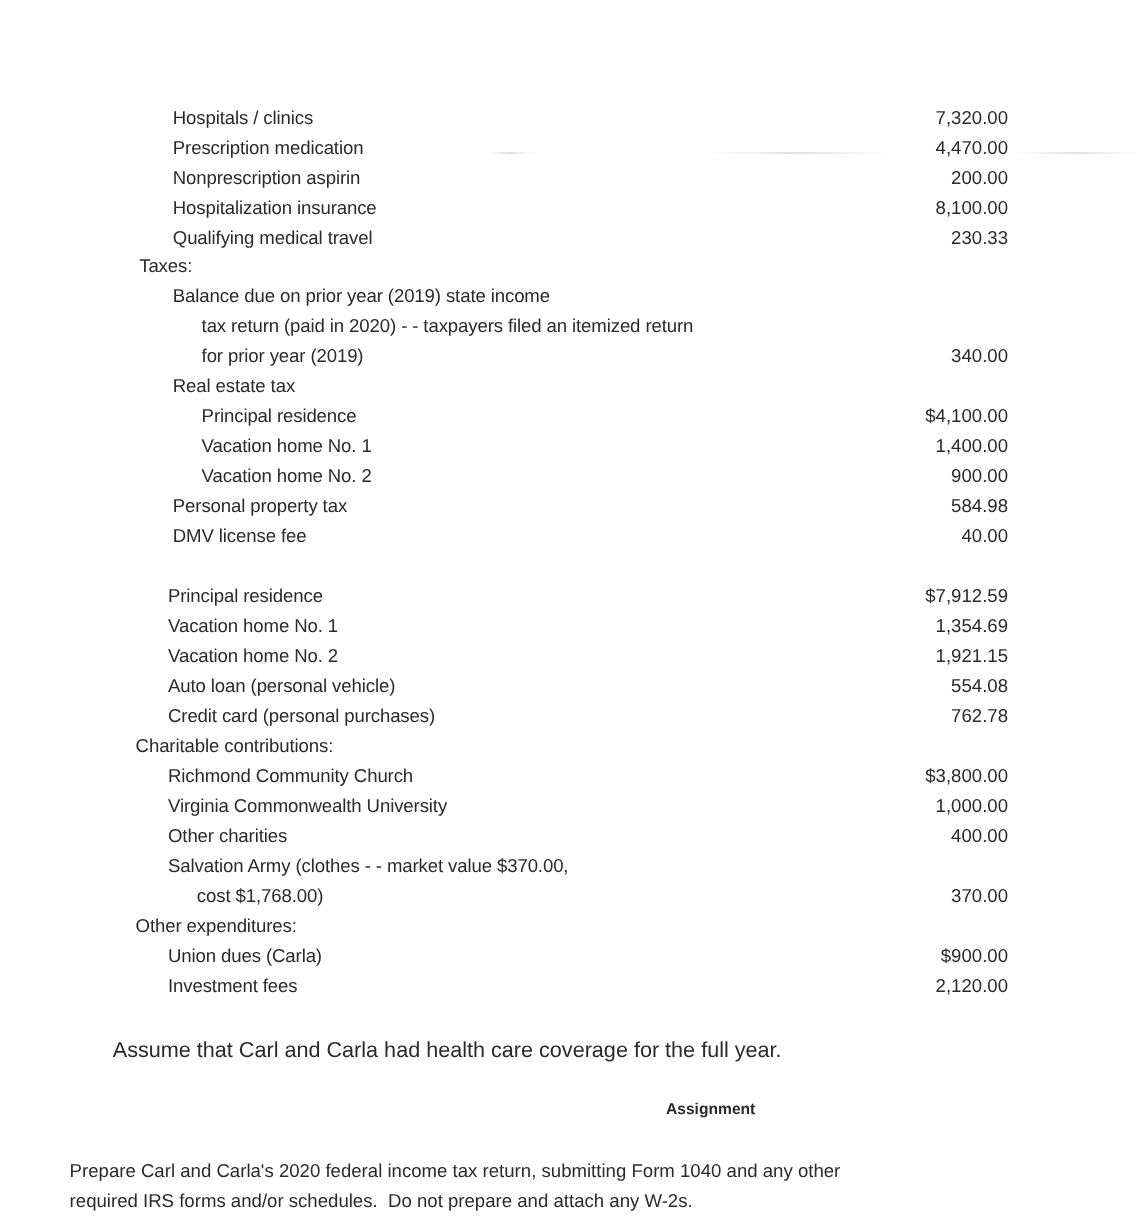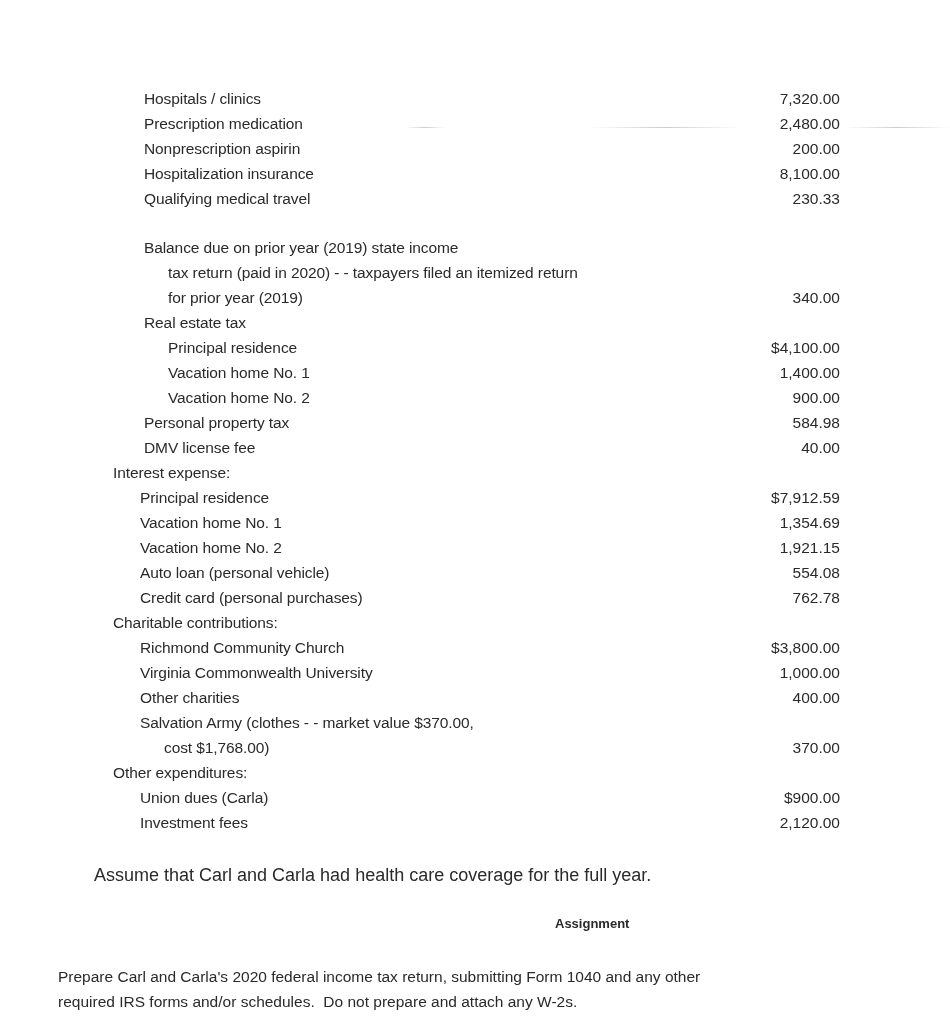--- a/index.html
+++ b/index.html
@@ -35,35 +35,38 @@
   <div class="scan-line" style="left:405px; width:40px;"></div>
   <div class="scan-line" style="left:590px; width:150px;"></div>
   <div class="scan-line" style="left:845px; width:105px;"></div>
 
   <div class="row" style="top:90px">
     <span class="lbl l1">Hospitals / clinics</span>
     <span class="amt">7,320.00</span>
   </div>
   <div class="row" style="top:115px">
     <span class="lbl l1">Prescription medication</span>
-    <span class="amt">2,480.00</span>
+    <span class="amt">4,470.00</span>
   </div>
   <div class="row" style="top:140px">
     <span class="lbl l1">Nonprescription aspirin</span>
     <span class="amt">200.00</span>
   </div>
   <div class="row" style="top:165px">
     <span class="lbl l1">Hospitalization insurance</span>
     <span class="amt">8,100.00</span>
   </div>
   <div class="row" style="top:190px">
     <span class="lbl l1">Qualifying medical travel</span>
     <span class="amt">230.33</span>
   </div>
 
+  <div class="row" style="top:214px">
+    <span class="lbl l0">Taxes:</span>
+  </div>
   <div class="row" style="top:239px">
     <span class="lbl l1">Balance due on prior year (2019) state income</span>
   </div>
   <div class="row" style="top:264px">
     <span class="lbl l2">tax return (paid in 2020) - - taxpayers filed an itemized return</span>
   </div>
   <div class="row" style="top:289px">
     <span class="lbl l2">for prior year (2019)</span>
     <span class="amt">340.00</span>
   </div>
@@ -84,23 +87,20 @@
   </div>
   <div class="row" style="top:414px">
     <span class="lbl l1">Personal property tax</span>
     <span class="amt">584.98</span>
   </div>
   <div class="row" style="top:439px">
     <span class="lbl l1">DMV license fee</span>
     <span class="amt">40.00</span>
   </div>
 
-  <div class="row" style="top:464px">
-    <span class="lbl l0b">Interest expense:</span>
-  </div>
   <div class="row" style="top:489px">
     <span class="lbl l1b">Principal residence</span>
     <span class="amt">$7,912.59</span>
   </div>
   <div class="row" style="top:514px">
     <span class="lbl l1b">Vacation home No. 1</span>
     <span class="amt">1,354.69</span>
   </div>
   <div class="row" style="top:539px">
     <span class="lbl l1b">Vacation home No. 2</span>

